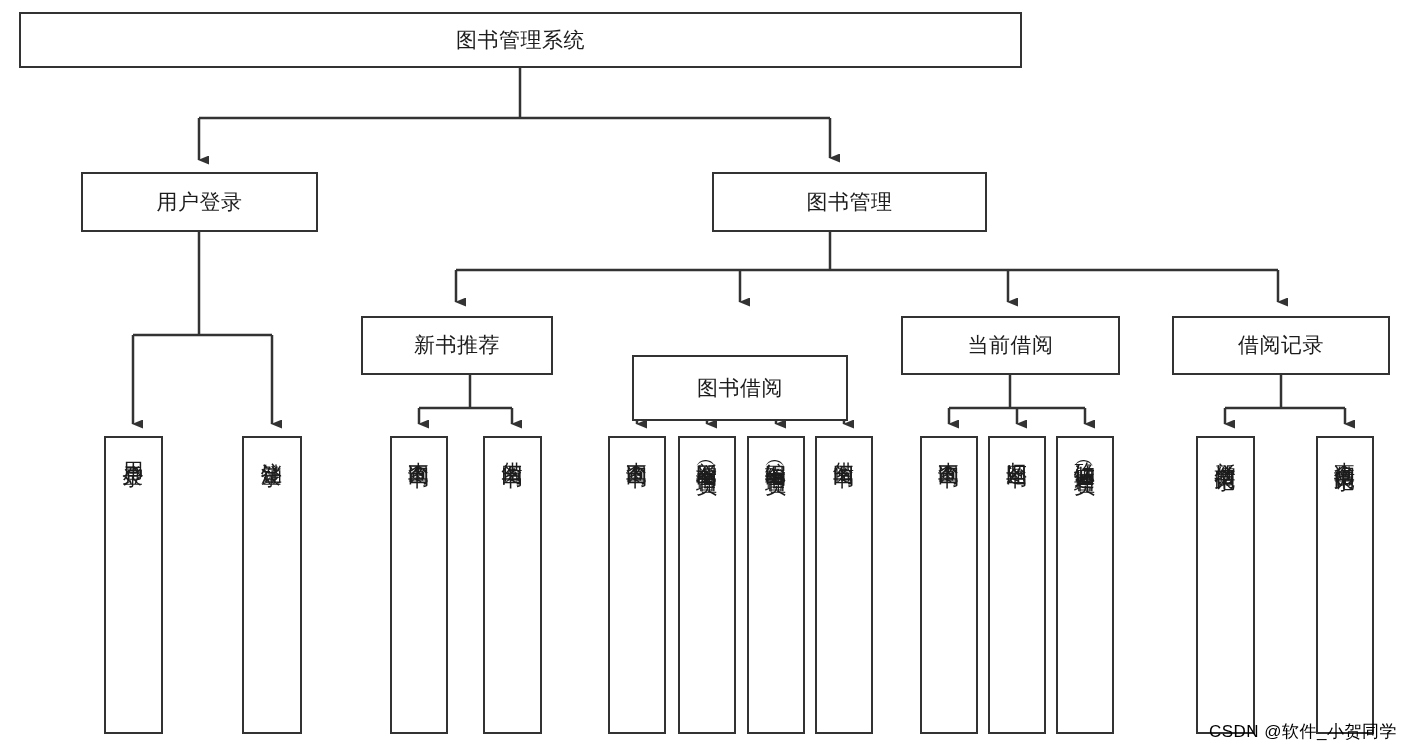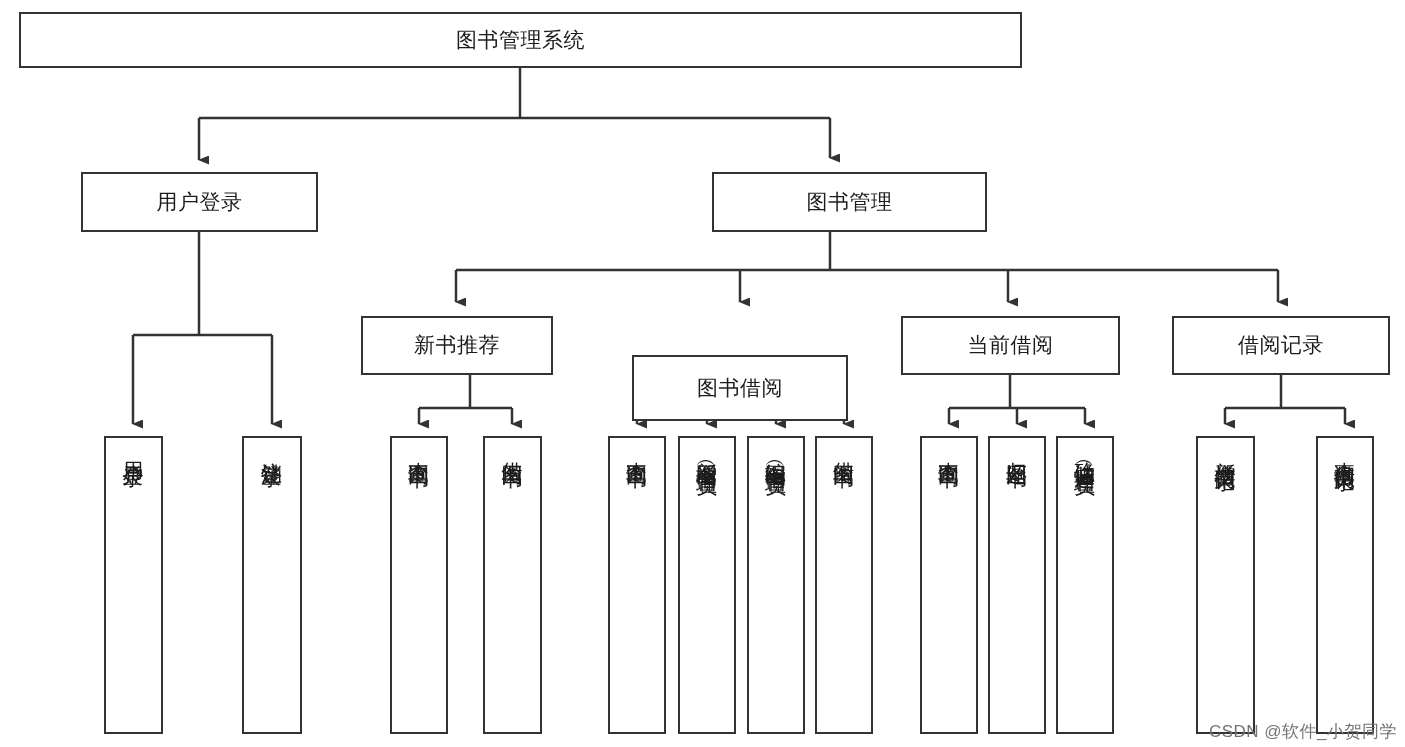--- a/index.html
+++ b/index.html
@@ -55,21 +55,21 @@
     white-space: nowrap;
     font-size: 21px;
     letter-spacing: 2px;
     line-height: 1;
   }
   .watermark {
     position: absolute;
     right: 8px;
     bottom: 4px;
     font-size: 17px;
-    color: #737373;
+    color: #000000;
     letter-spacing: 0.5px;
     z-index: 3;
     white-space: nowrap;
   }
 </style>
 </head>
 <body>
 
 <div id="diagram-root">
 

